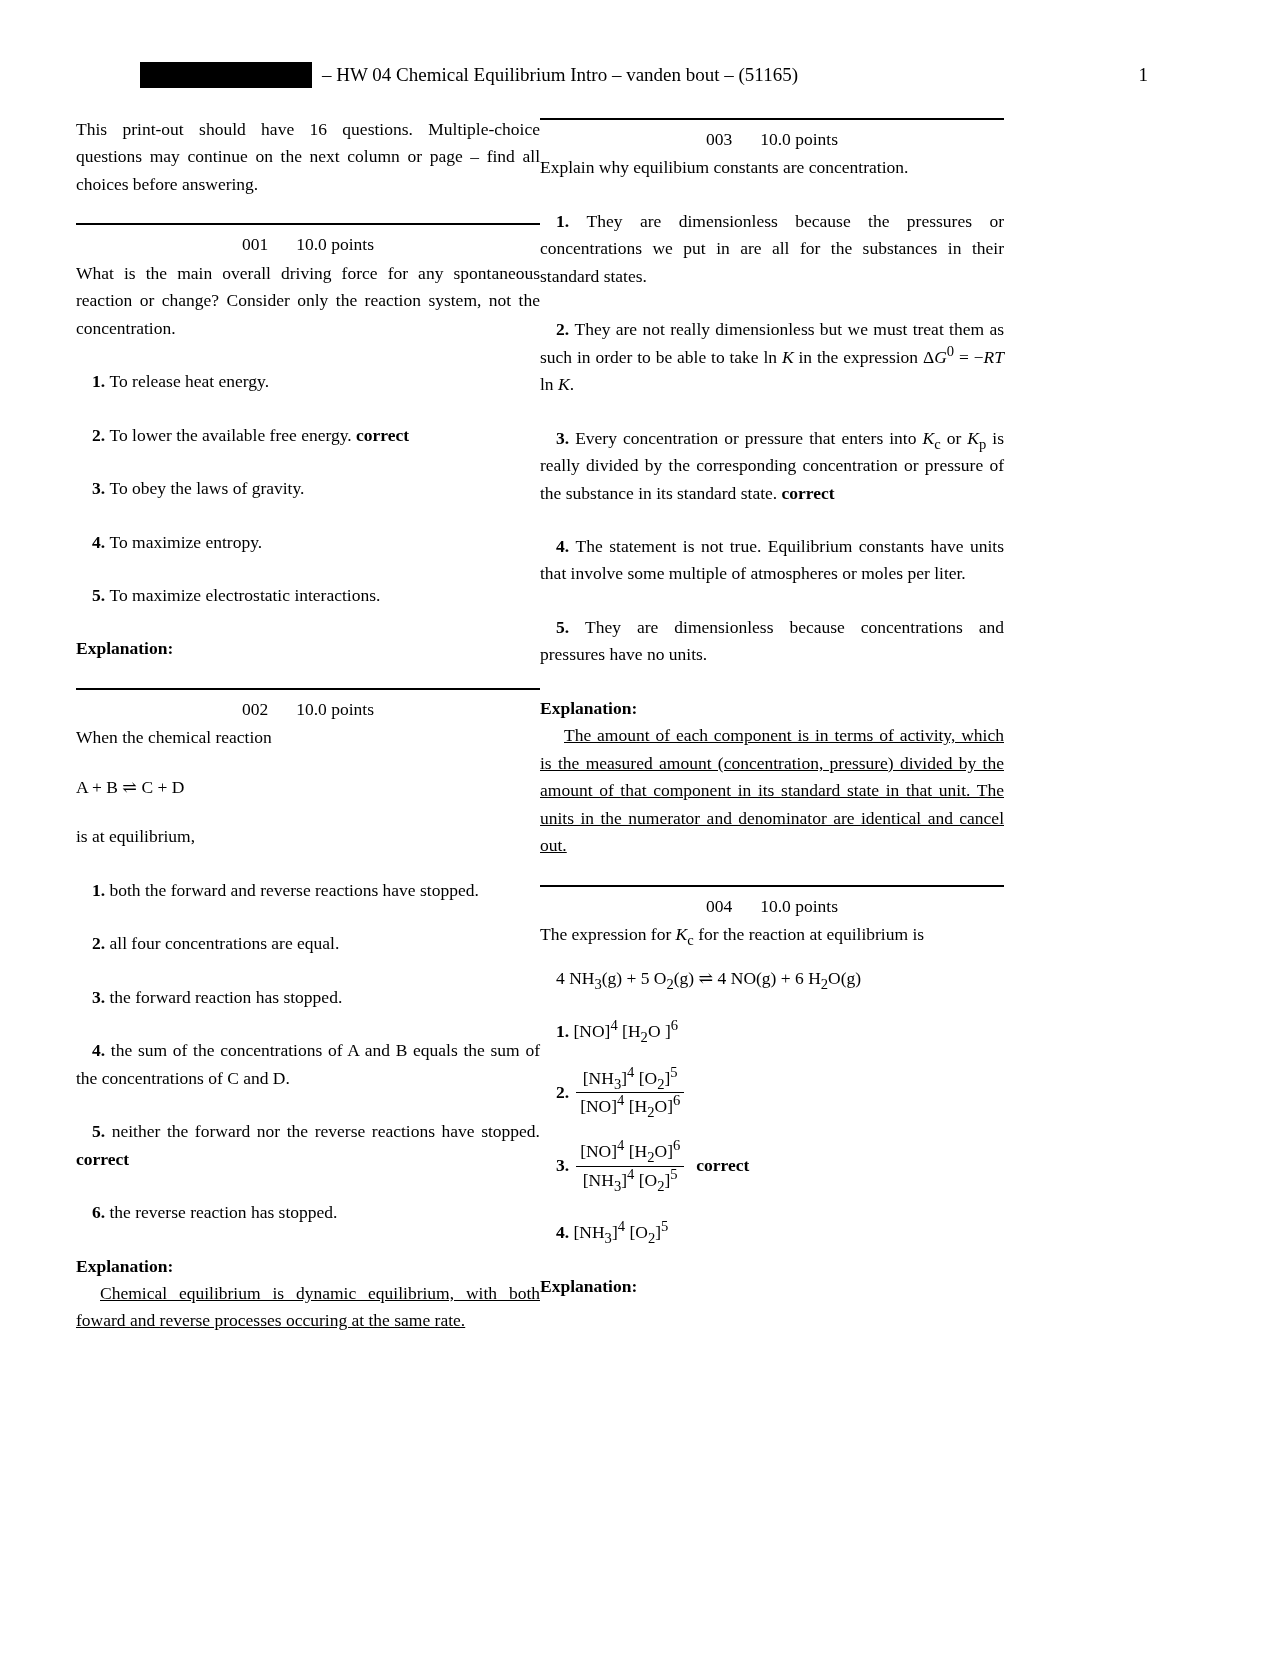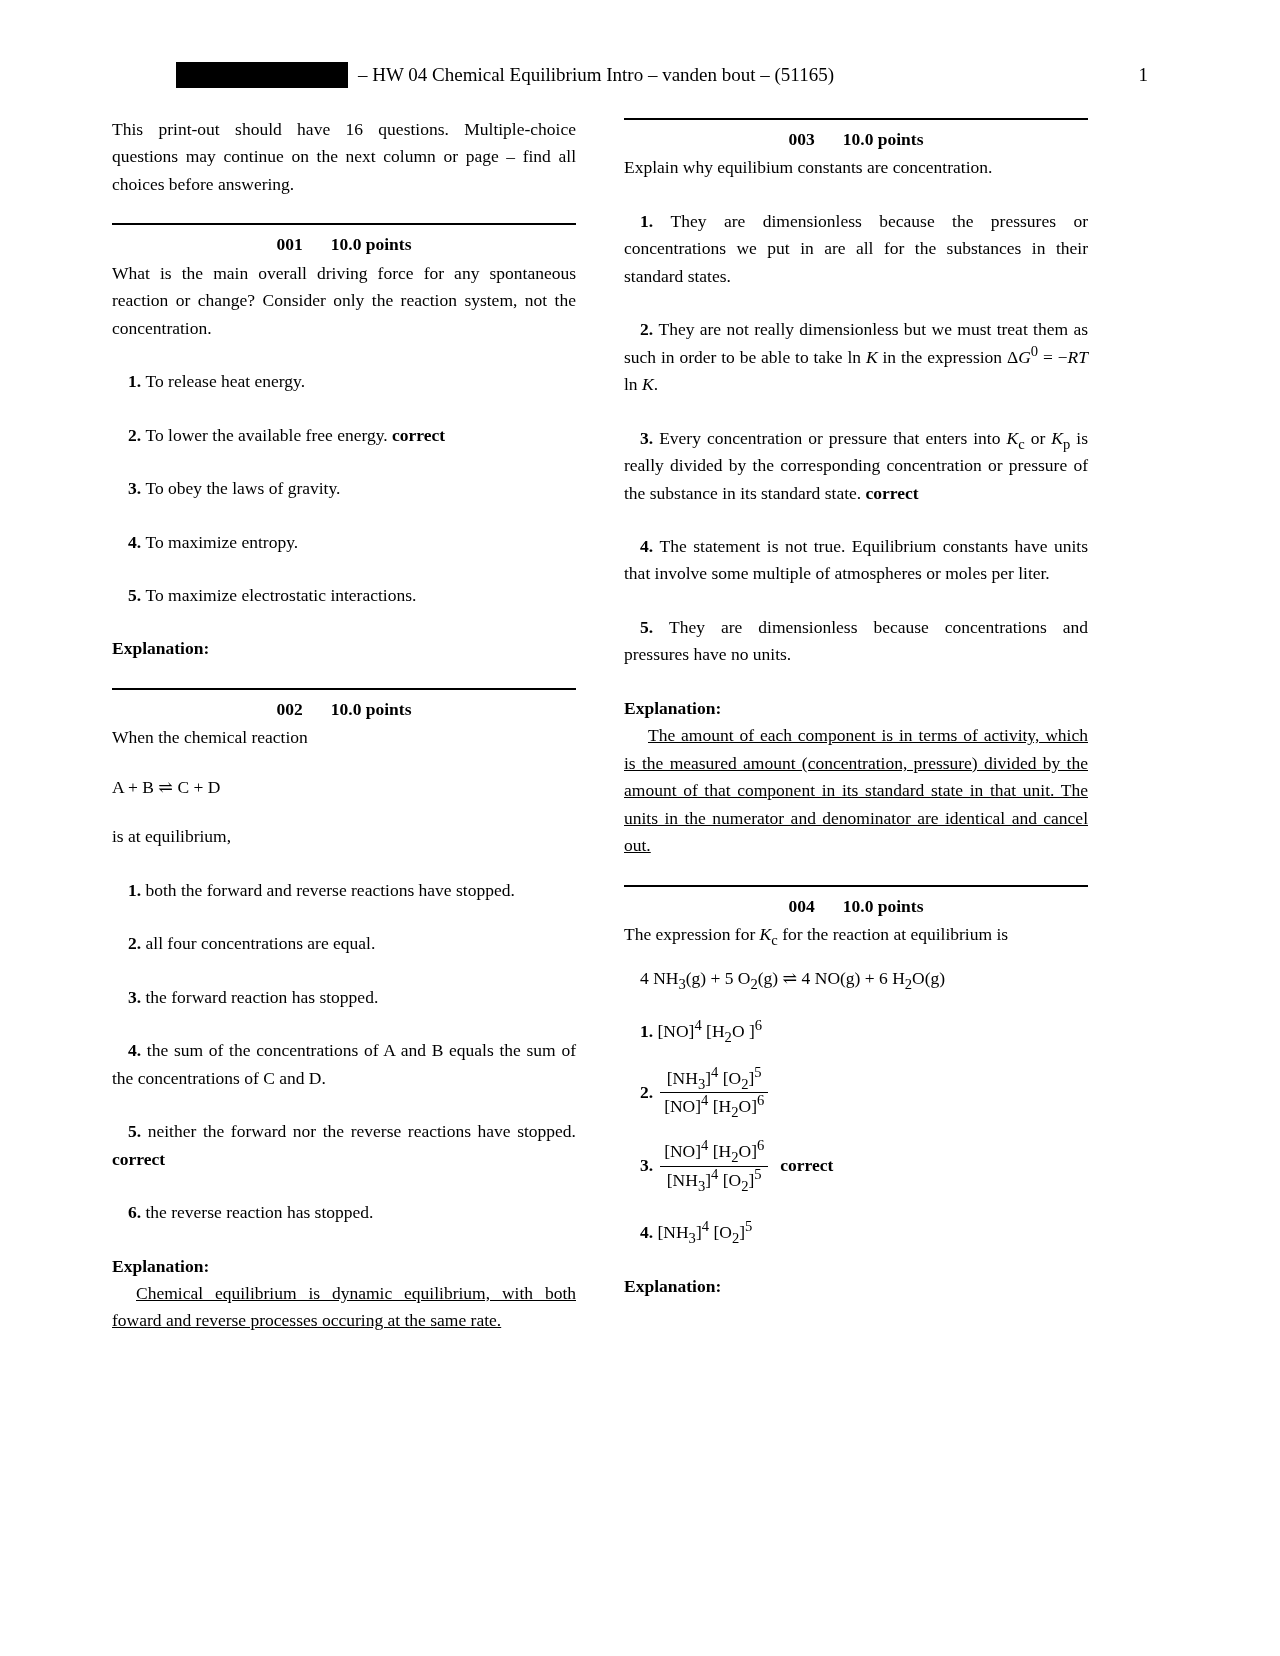--- a/index.html
+++ b/index.html
@@ -10,21 +10,21 @@
     color: #000000;
     font-family: "Liberation Serif", "DejaVu Serif", serif;
     font-size: 17.5px;
     line-height: 1.57;
     -webkit-font-smoothing: antialiased;
   }
   .sheet {
     box-sizing: border-box;
     width: 1280px;
     height: 1656px;
-    padding: 60px 132px 40px 112px;
+    padding: 60px 132px 40px 76px;
     overflow: hidden;
   }
   
   .doc-header {
     display: flex;
     align-items: center;
     margin-bottom: 26px;
     font-size: 19px;
   }
   .redaction {
@@ -32,33 +32,33 @@
     height: 26px;
     background: #000;
     margin-left: 64px;
     margin-right: 10px;
     flex: 0 0 auto;
   }
   .header-title { white-space: nowrap; }
   .header-spacer { flex: 1 1 auto; }
   .pagenum { flex: 0 0 auto; }
   
-  .columns { display: flex; gap: 48px; }
+  .columns { display: flex; }
   .col { width: 464px; flex: 0 0 464px; }
   .intro { text-align: justify; margin-bottom: 6px; }
   
   .rule {
     border: none;
     border-top: 2.2px solid #000;
     margin: 25px 0 6px 0;
   }
   .question:first-child .rule { margin-top: 2px; }
   .qheader {
     text-align: center;
-    font-weight: bold;
+    font-weight: normal;
     margin-bottom: 1px;
   }
   .qheader .qnum { margin-right: 28px; }
   .qbody { text-align: justify; }
   .equation { margin: 22px 0; }
   .reaction { text-align: left; margin: 16px; }
   .choice {
     margin-top: 26px;
     text-align: justify;
     text-indent: 16px;

